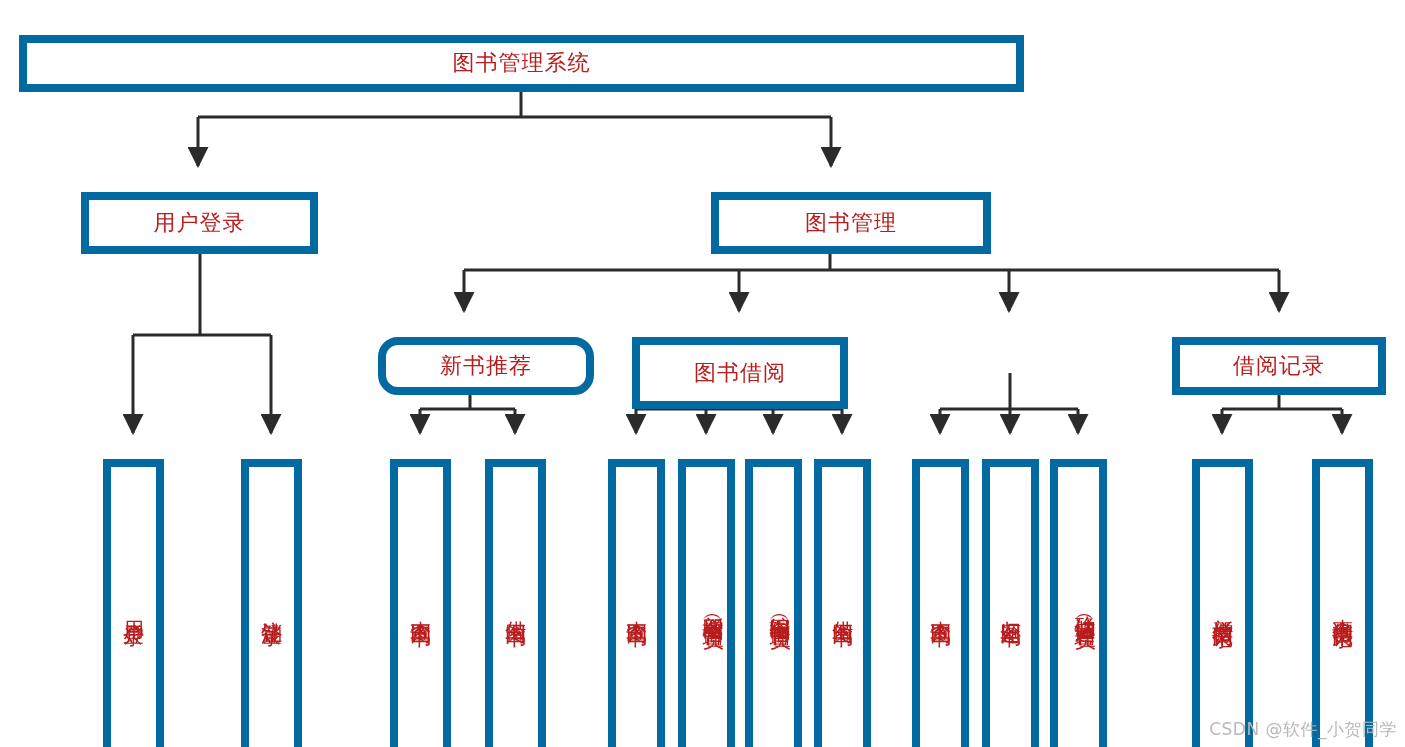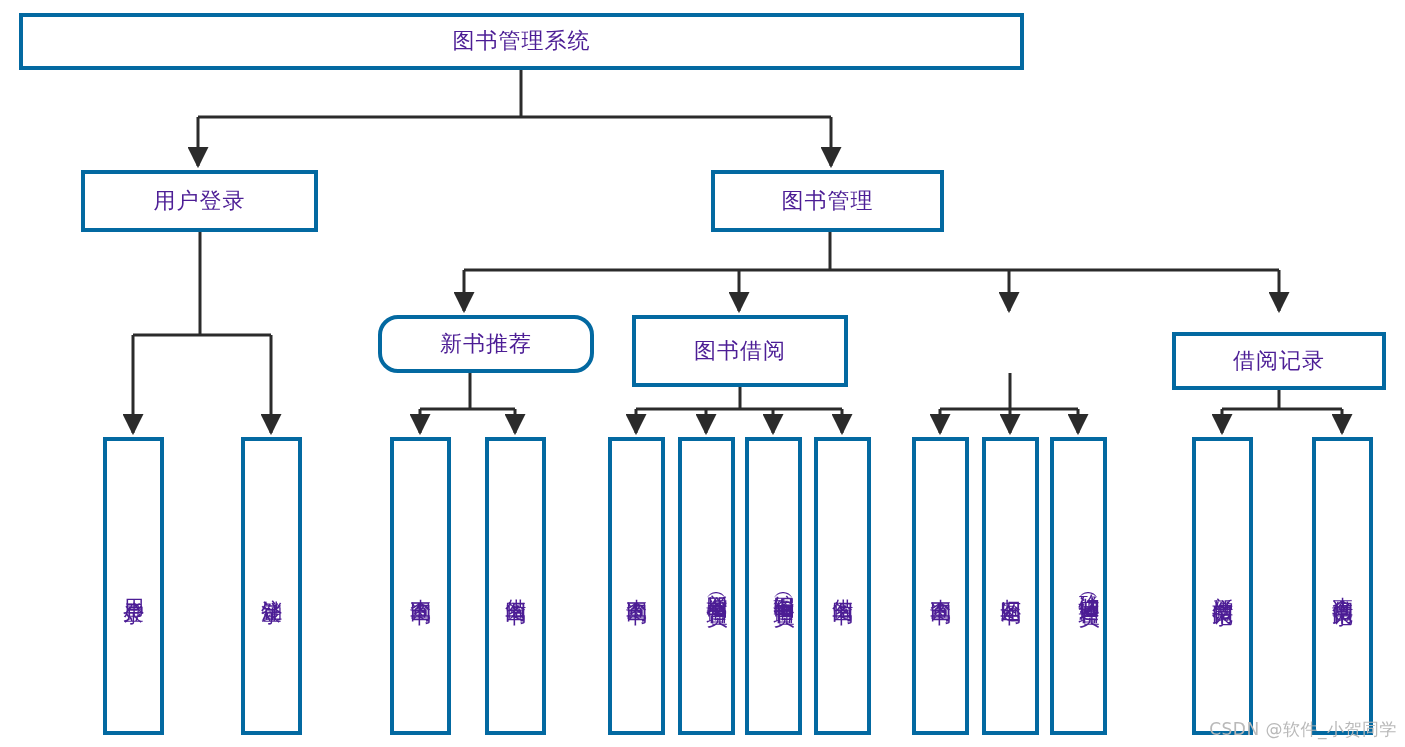--- a/index.html
+++ b/index.html
@@ -20,27 +20,28 @@
   svg#edges {
     position: absolute;
     left: 0;
     top: 0;
     width: 1405px;
     height: 747px;
   }
   .node {
     position: absolute;
     box-sizing: border-box;
-    border: 4px solid #0369a1;
+    border: 8px solid #0369a1;
     background: #ffffff;
     display: flex;
     align-items: center;
     justify-content: center;
-    color: #4c1d95;
+    color: #b91c1c;
     z-index: 2;
+    margin-top: 22px;
   }
   .node.horiz {
     font-size: 22px;
     letter-spacing: 1px;
     line-height: 1.2;
   }
   .node.vert {
     writing-mode: vertical-rl;
     text-orientation: upright;
     font-size: 21px;
@@ -122,31 +123,31 @@
     </g>
   </svg>
 
   <div class="node horiz" style="left:19px; top:13px; width:1005px; height:57px;">
     <span>图书管理系统</span>
   </div>
 
   <div class="node horiz" style="left:81px; top:170px; width:237px; height:62px;">
     <span>用户登录</span>
   </div>
-  <div class="node horiz" style="left:711px; top:170px; width:233px; height:62px;">
+  <div class="node horiz" style="left:711px; top:170px; width:280px; height:62px;">
     <span>图书管理</span>
   </div>
 
   <div class="node horiz" style="left:378px; top:315px; width:216px; height:58px;border-radius:20px;">
     <span>新书推荐</span>
   </div>
   <div class="node horiz" style="left:632px; top:315px; width:216px; height:72px;">
     <span>图书借阅</span>
   </div>
-  <div class="node horiz" style="left:1172px; top:332px; width:214px; height:58px;">
+  <div class="node horiz" style="left:1172px; top:315px; width:214px; height:58px;">
     <span>借阅记录</span>
   </div>
 
   <div class="node vert" style="left:103px; top:437px; width:61px; height:298px;">
     <span>用户登录</span>
   </div>
   <div class="node vert" style="left:241px; top:437px; width:61px; height:298px;">
     <span>注销登录</span>
   </div>
   <div class="node vert" style="left:390px; top:437px; width:61px; height:298px;">

